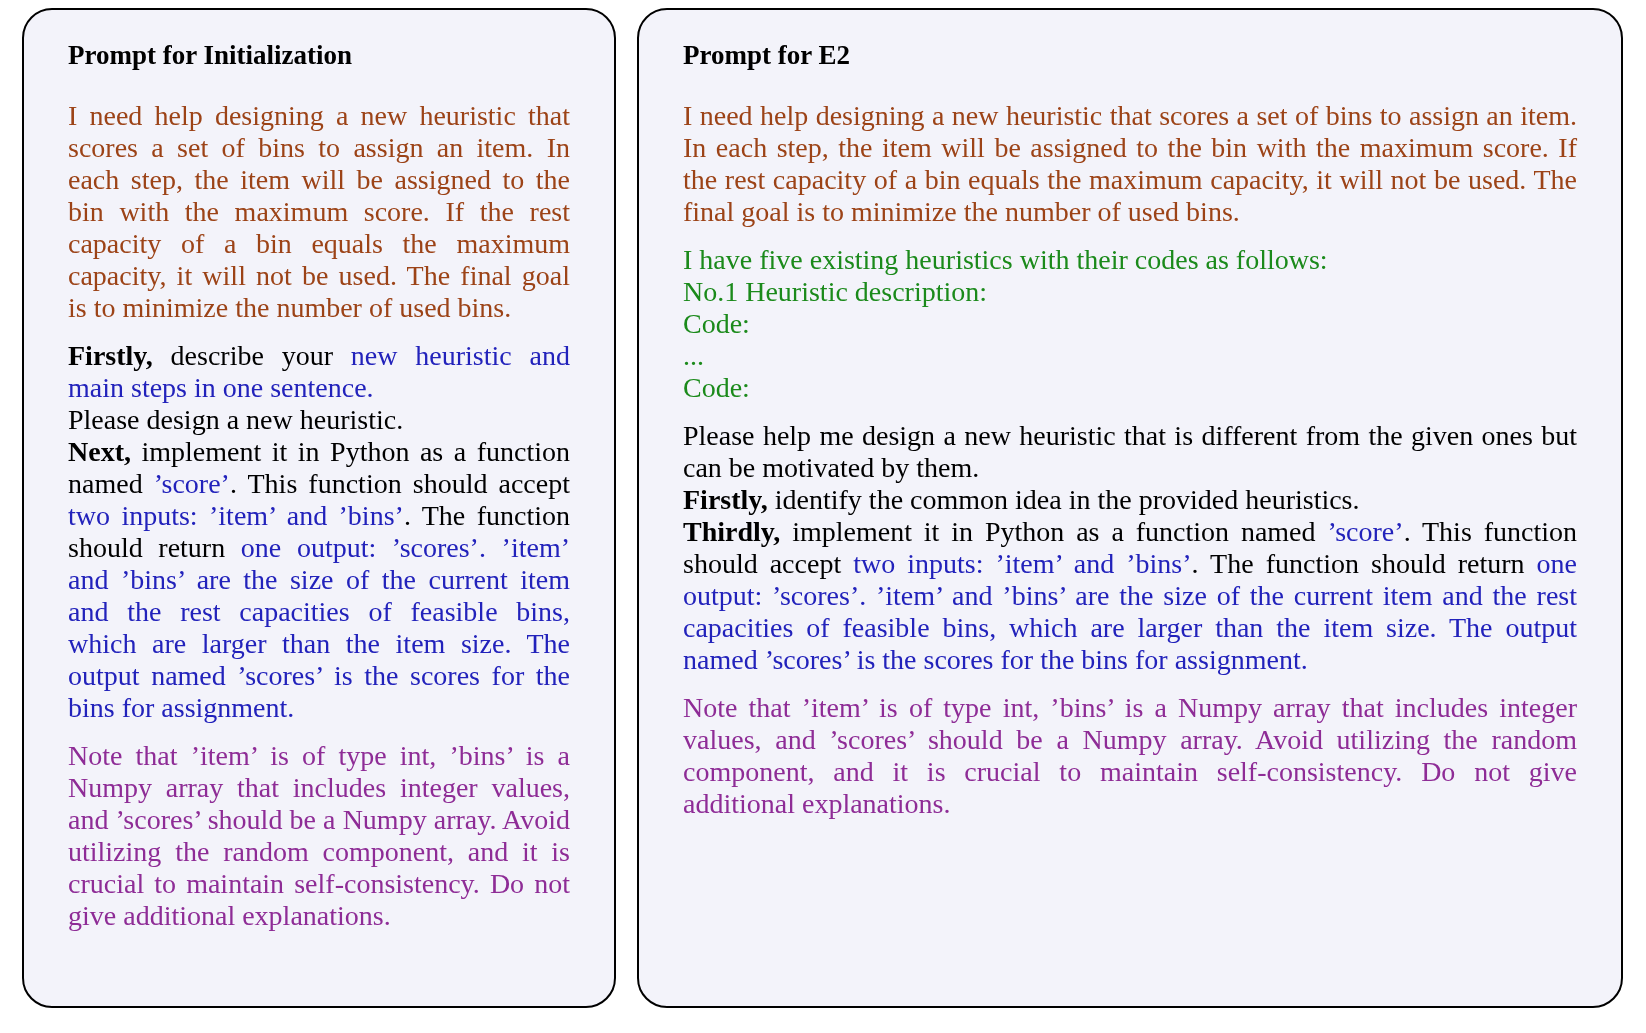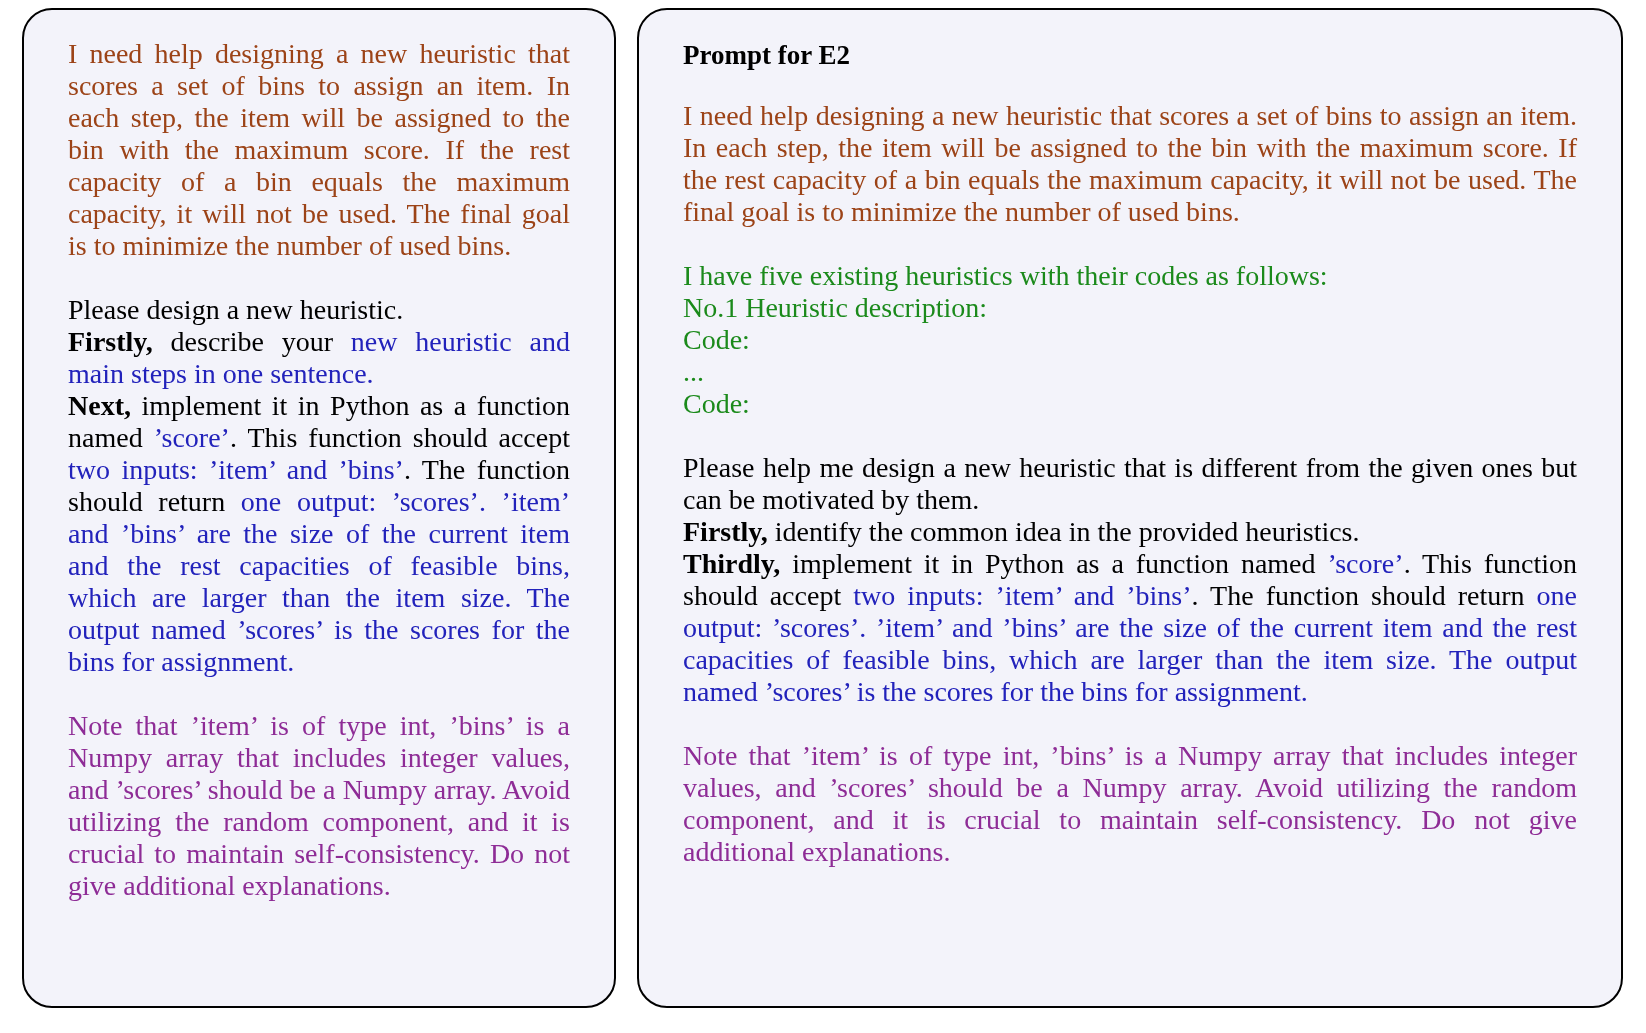--- a/index.html
+++ b/index.html
@@ -31,42 +31,43 @@
     font-size: 27px;
     line-height: 34px;
     color: #000000;
     margin: 0 0 28px 0;
   }
   .prompt-body .block {
     font-size: 28px;
     line-height: 32px;
     margin: 0;
   }
-  .prompt-body .block + .block { margin-top: 32px; }
+  .prompt-body .block + .block { margin-top: 16px; }
   .line { text-align: justify; }
   .s-plain   { color: #000000; }
   .s-bold    { color: #000000; font-weight: bold; }
   .s-task    { color: var(--c-task, #9c4317); }
   .s-spec    { color: var(--c-spec, #2222bb); }
   .s-parents { color: var(--c-parents, #1b8a1b); }
   .s-note    { color: var(--c-note, #8e2c96); }
 </style>
 </head>
 <body>
 
 <div class="figure">
 
   <div class="panel panel-left">
+    <div class="panel-title">Prompt for Initialization</div>
     <div class="prompt-body">
         <div class="block">
           <div class="line"><span class="seg s-task">I need help designing a new heuristic that scores a set of bins to assign an item. In each step, the item will be assigned to the bin with the maximum score. If the rest capacity of a bin equals the maximum capacity, it will not be used. The final goal is to minimize the number of used bins.</span></div>
         </div>
         <div class="block">
+          <div class="line"><span class="seg s-bold">Firstly,</span><span class="seg s-plain"> describe your </span><span class="seg s-spec">new heuristic and main steps in one sentence.</span></div>
           <div class="line"><span class="seg s-plain">Please design a new heuristic.</span></div>
-          <div class="line"><span class="seg s-bold">Firstly,</span><span class="seg s-plain"> describe your </span><span class="seg s-spec">new heuristic and main steps in one sentence.</span></div>
           <div class="line"><span class="seg s-bold">Next,</span><span class="seg s-plain"> implement it in Python as a function named </span><span class="seg s-spec">’score’</span><span class="seg s-plain">. This function should accept </span><span class="seg s-spec">two inputs: ’item’ and ’bins’</span><span class="seg s-plain">. The function should return </span><span class="seg s-spec">one output: ’scores’. ’item’ and ’bins’ are the size of the current item and the rest capacities of feasible bins, which are larger than the item size. The output named ’scores’ is the scores for the bins for assignment.</span></div>
         </div>
         <div class="block">
           <div class="line"><span class="seg s-note">Note that ’item’ is of type int, ’bins’ is a Numpy array that includes integer values, and ’scores’ should be a Numpy array. Avoid utilizing the random component, and it is crucial to maintain self-consistency. Do not give additional explanations.</span></div>
         </div>
       </div>
   </div>
 
   <div class="panel panel-right">
     <div class="panel-title">Prompt for E2</div>

